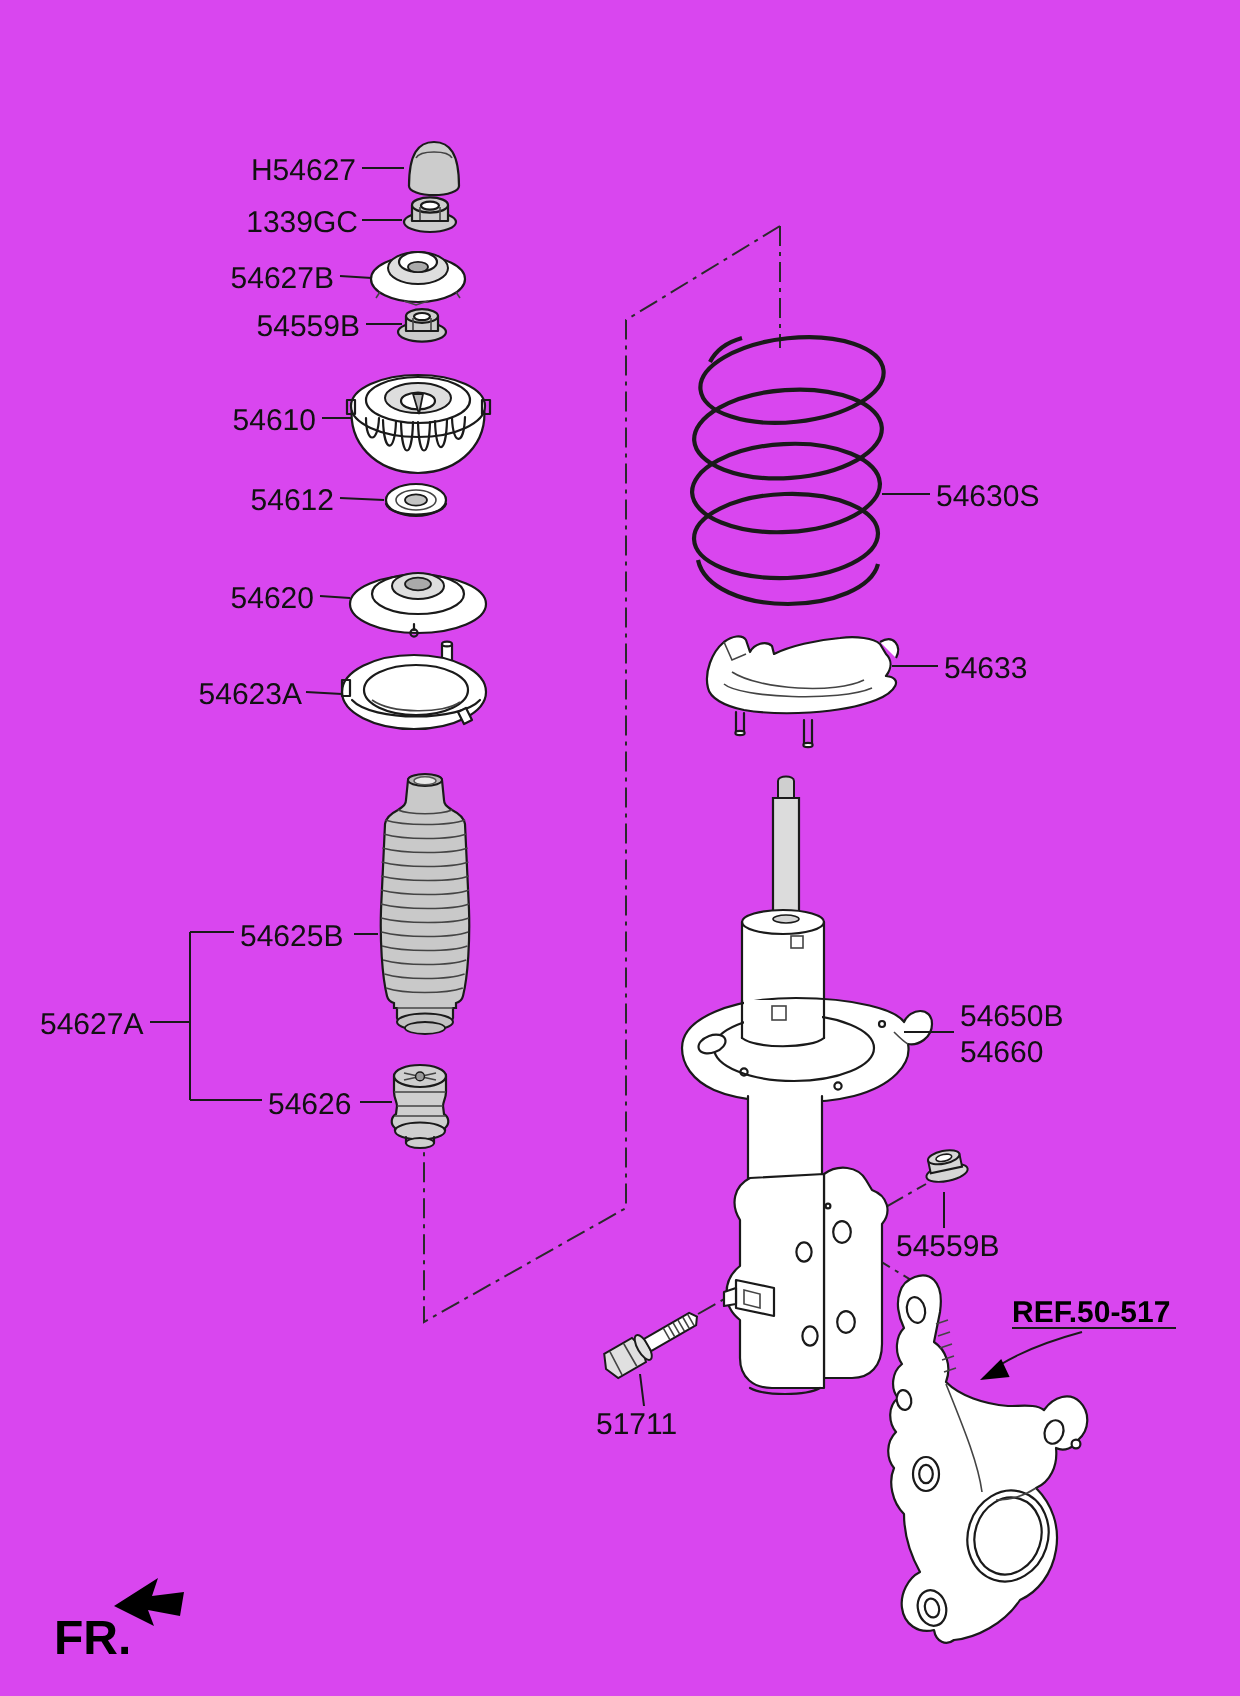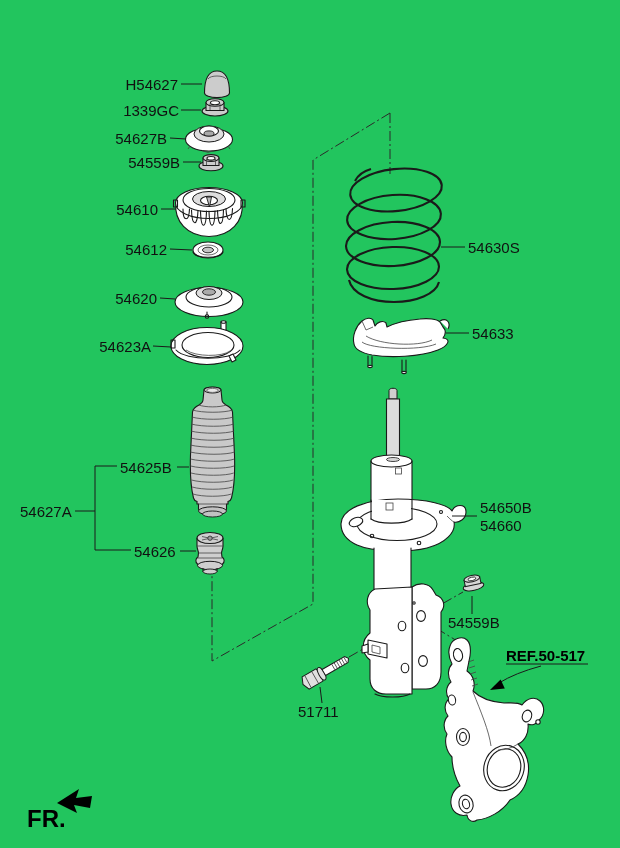--- a/index.html
+++ b/index.html
@@ -1,16 +1,16 @@
 <!DOCTYPE html>
 <html><head>
 <meta charset="utf-8">
 <style>
   html,body{margin:0;padding:0;background:#ffffff;}
-  #stage{position:relative;width:620px;height:848px;background:#22c55e;overflow:hidden;}
+  #stage{position:relative;width:620px;height:848px;background:#d946ef;overflow:hidden;}
   svg{position:absolute;left:0;top:0;}
   .lbl{font-family:"Liberation Sans", sans-serif;font-size:15px;fill:#111;}
   .lbl-bold{font-family:"Liberation Sans", sans-serif;font-size:15px;font-weight:bold;fill:#000;}
   .fr{font-family:"Liberation Sans", sans-serif;font-size:24px;font-weight:bold;fill:#000;}
   .ln{stroke:#1a1a1a;stroke-width:1;fill:none;}
   .dd{stroke:#2a2a2a;stroke-width:1;fill:none;stroke-dasharray:10 3 2 3;}
   .part{stroke:#1a1a1a;stroke-width:1.1;fill:none;stroke-linejoin:round;stroke-linecap:round;}
   .pw{stroke:#1a1a1a;stroke-width:1.1;fill:#ffffff;stroke-linejoin:round;}
   .pg{stroke:#1a1a1a;stroke-width:1.1;fill:#cccccc;stroke-linejoin:round;}
   .pg2{stroke:#1a1a1a;stroke-width:1;fill:#dedede;stroke-linejoin:round;}

